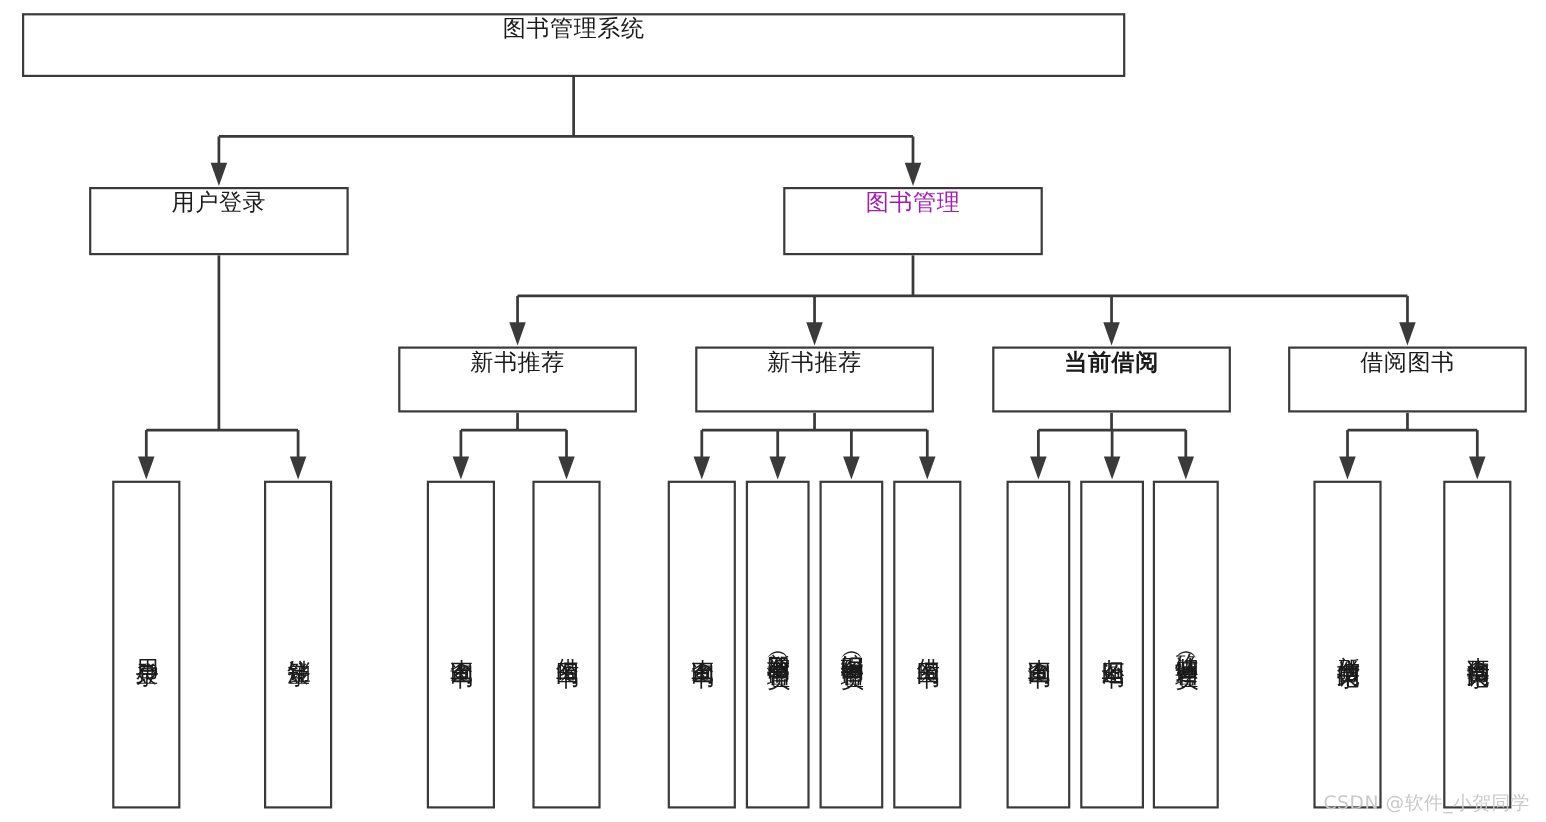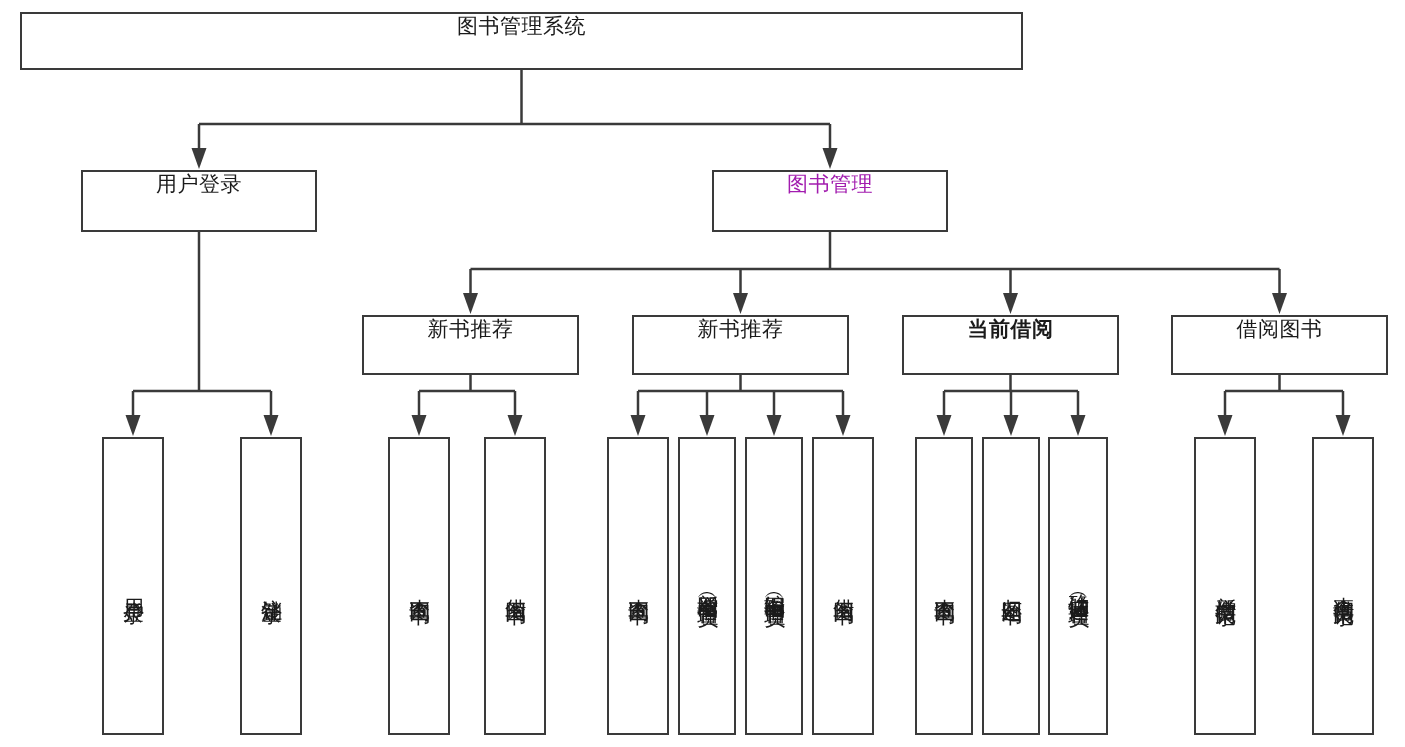--- a/index.html
+++ b/index.html
@@ -177,13 +177,14 @@
       <div class="node vertical" style="left: 1048px; top: 437px; width: 60px; height: 298px; border-color: rgb(58, 58, 58); background: rgb(255, 255, 255); color: rgb(27, 27, 27);">
         <span class="label">确认归还（管理员）</span>
       </div>
       <div class="node vertical" style="left: 1194px; top: 437px; width: 62px; height: 298px; border-color: rgb(58, 58, 58); background: rgb(255, 255, 255); color: rgb(27, 27, 27);">
         <span class="label">新增借阅记录</span>
       </div>
       <div class="node vertical" style="left: 1312px; top: 437px; width: 62px; height: 298px; border-color: rgb(58, 58, 58); background: rgb(255, 255, 255); color: rgb(27, 27, 27);">
         <span class="label">查询借阅记录</span>
       </div>
     </div>
+  <div class="watermark">CSDN @软件_小贺同学</div>
 </div>
 
 </body></html>

